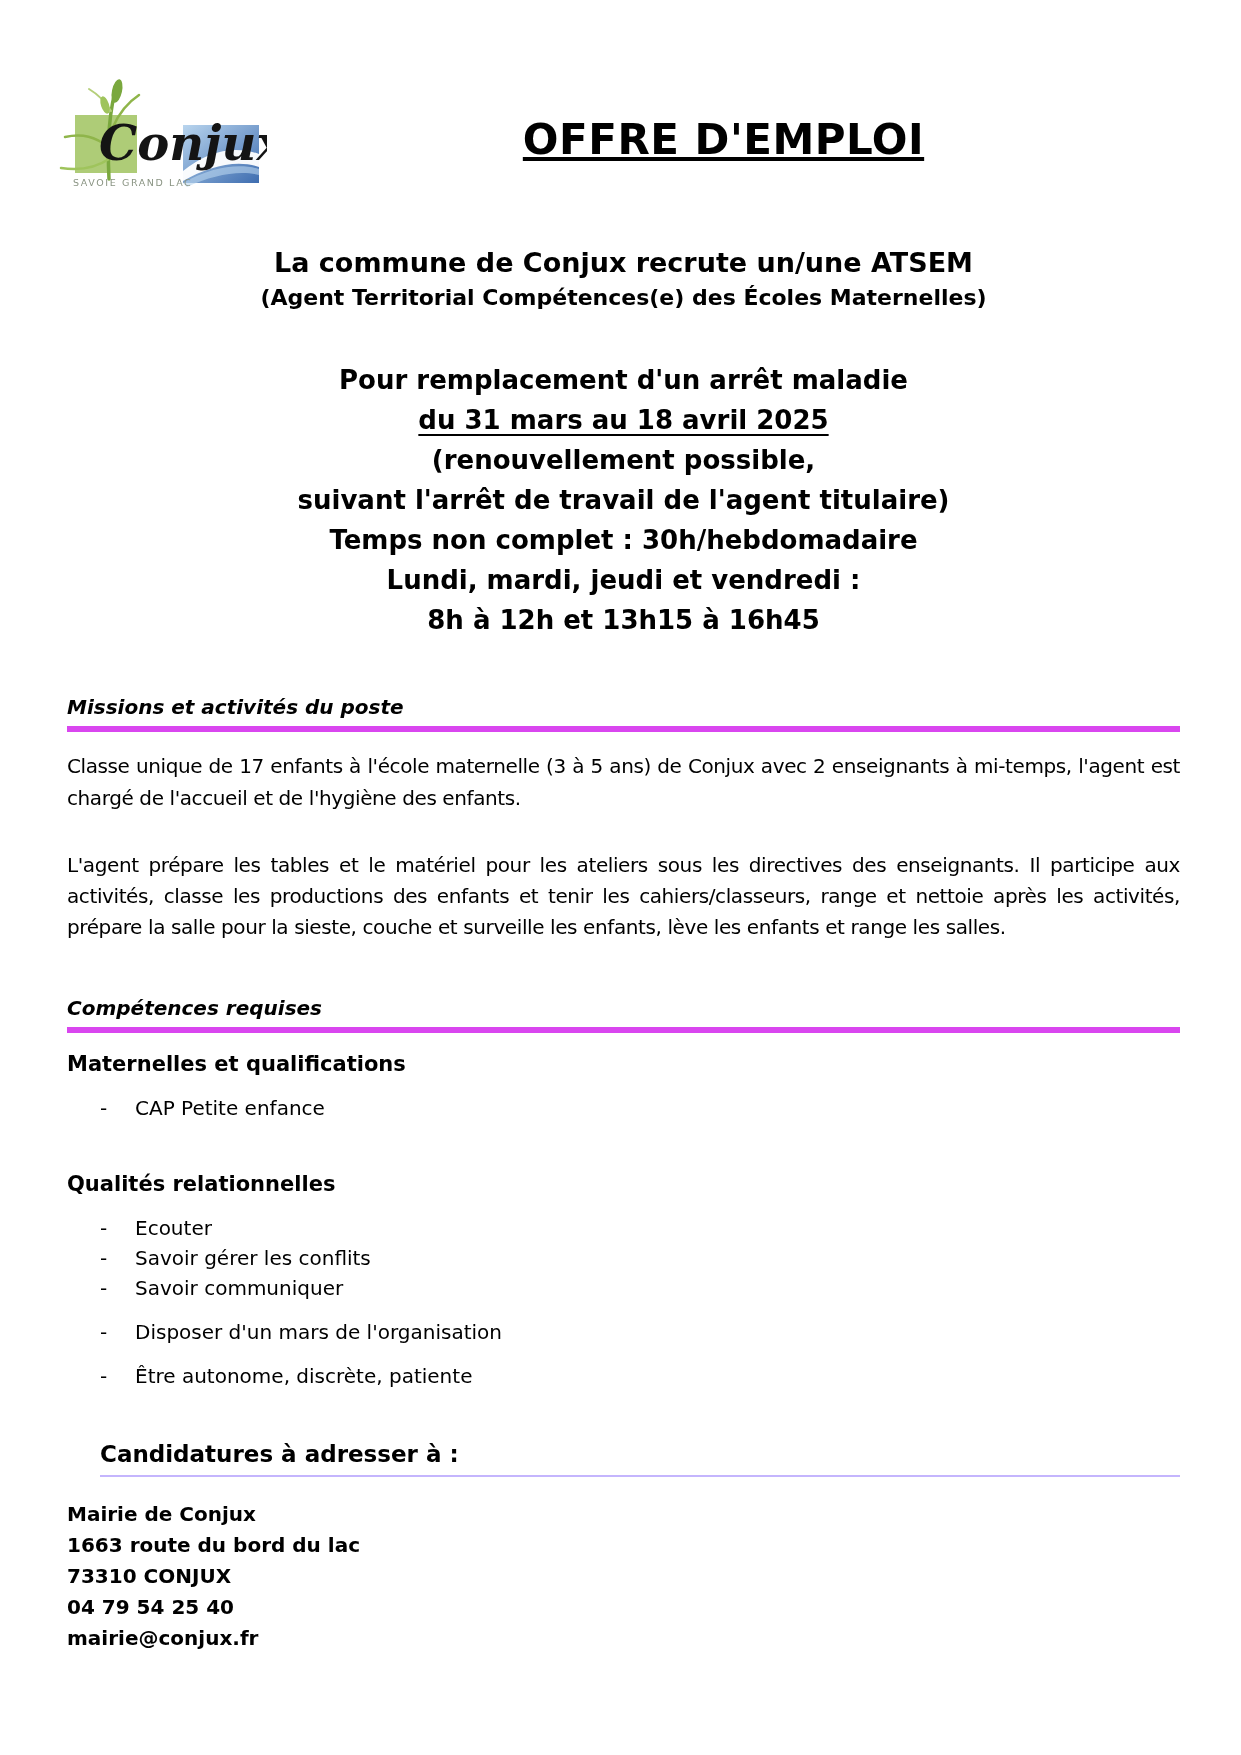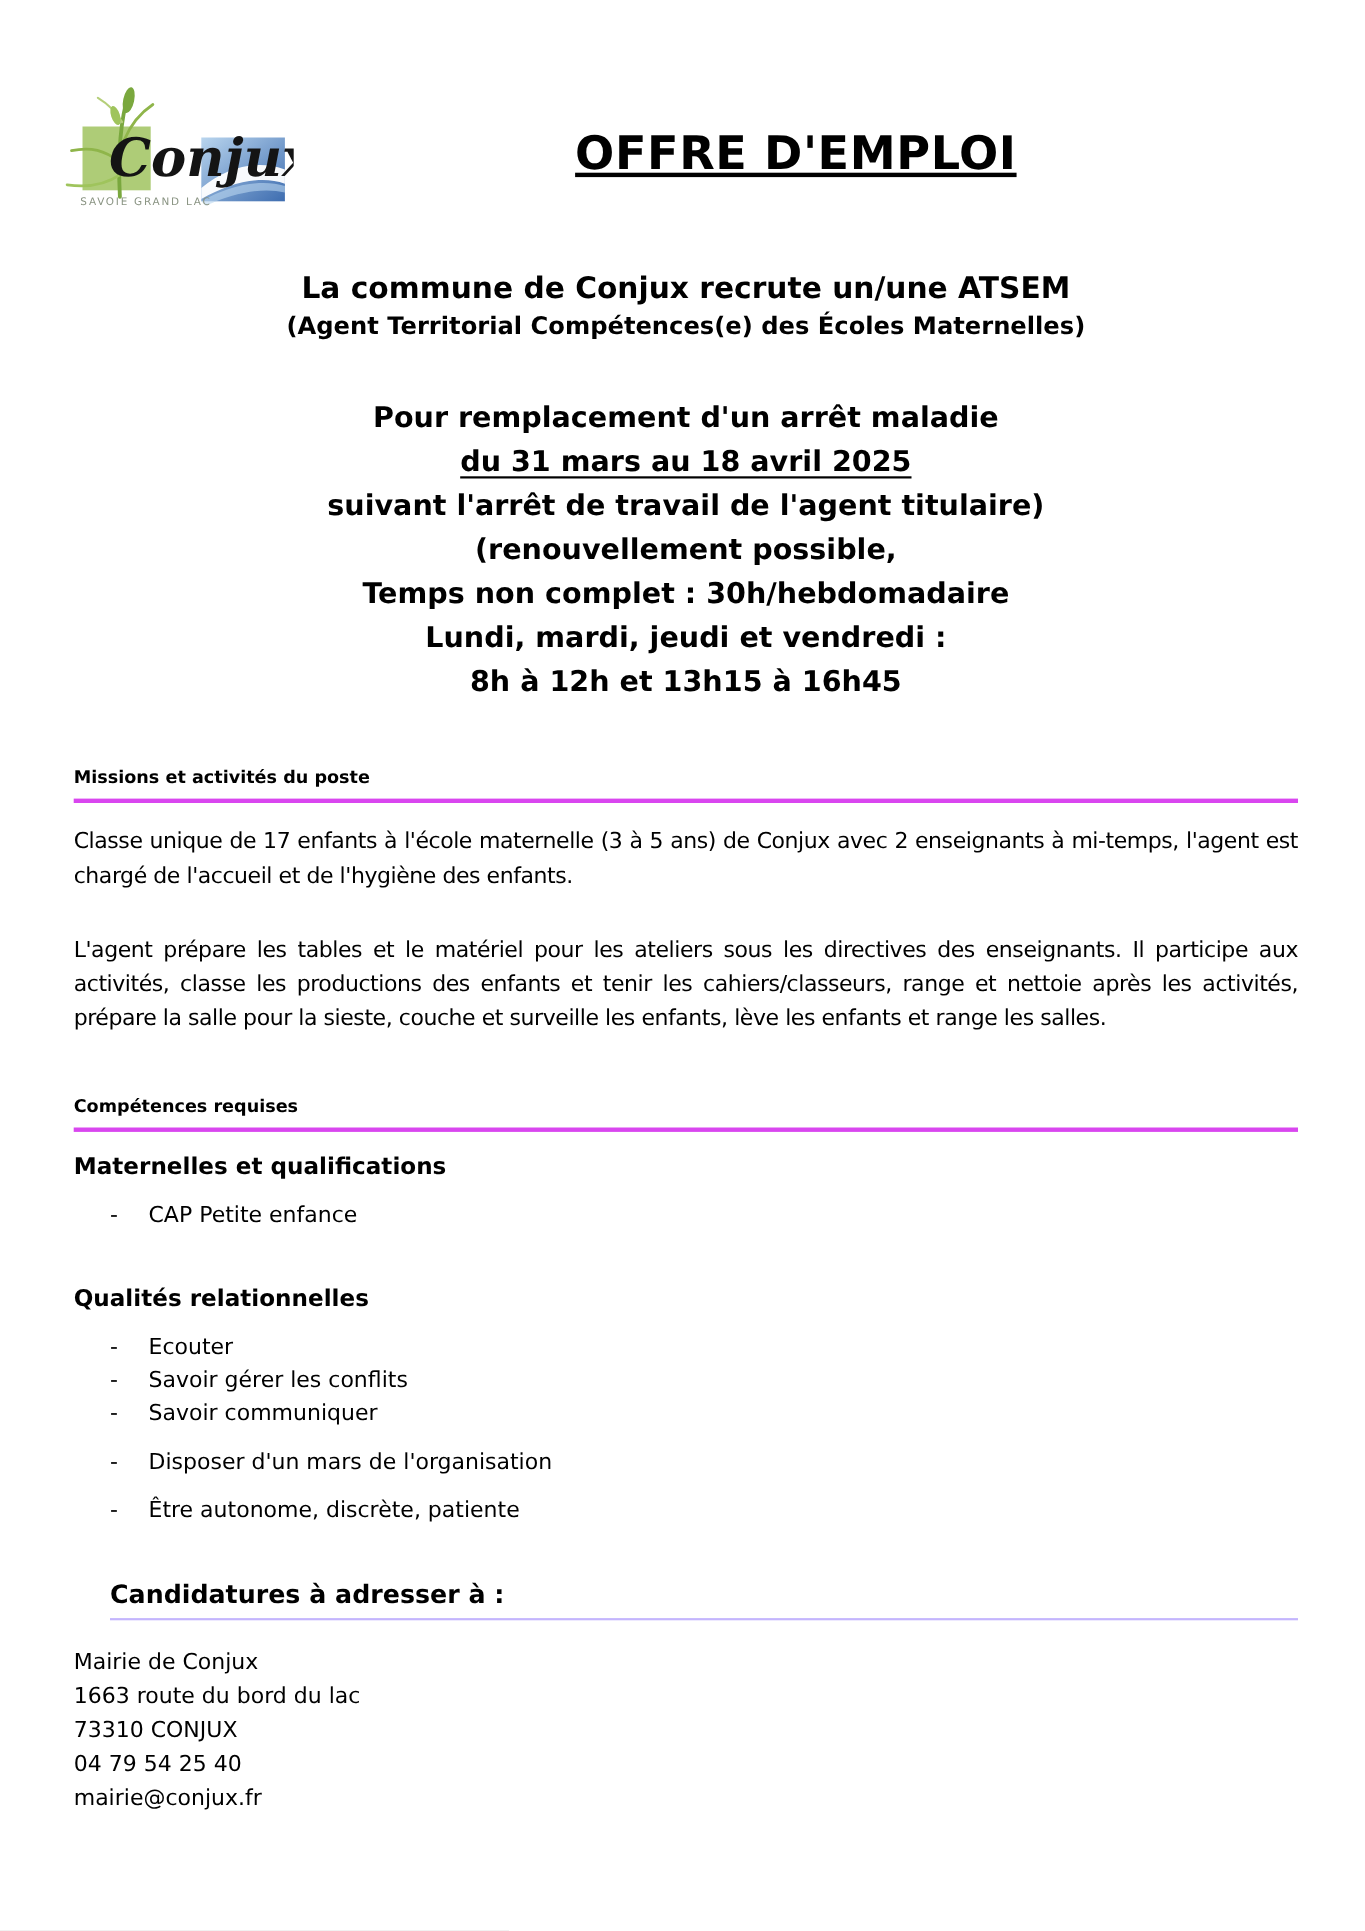--- a/index.html
+++ b/index.html
@@ -35,25 +35,26 @@
   
   .content{padding:0 61px 0 67px;}
   .centered{text-align:center;font-weight:bold;}
   .intro{margin-top:55px;line-height:36px;}
   .intro-line1{font-size:27px;}
   .intro-line2{font-size:22px;line-height:34px;}
   .details{margin-top:45px;font-size:26px;line-height:40px;}
   .underlined{text-decoration:underline;text-decoration-thickness:2px;text-underline-offset:5px;}
   .section-heading{
     margin-top:52px;
-    font-size:16px;
-    font-weight:bold;
-    line-height:30px;
-    border-bottom:4px solid #d946ef;
+    font-size:20px;
+    font-weight:bold;
+    line-height:30px;
+    border-bottom:6px solid #d946ef;
     padding-bottom:4px;
+    font-style:italic;
   }
   .section-heading.competences{margin-top:50px;}
   .para{
     margin-top:18px;
     font-size:20px;
     line-height:32px;
     text-align:justify;
     letter-spacing:-0.4px;
   }
   .para.second{margin-top:36px;line-height:31px;}
@@ -82,20 +83,21 @@
     font-size:23px;
     font-weight:bold;
     line-height:30px;
     border-bottom:2px solid #c4b5fd;
     padding-bottom:6px;
   }
   .address{
     margin-top:22px;
     font-size:20px;
     line-height:31px;
+    font-weight:bold;
   }
 </style>
 </head>
 <body>
 
 <div class="page">
 
   <div class="header">
 
     <div class="logo-box">
@@ -138,22 +140,22 @@
   <div class="content">
 
     <div class="centered intro">
       <div class="intro-line1">La commune de Conjux recrute un/une ATSEM</div>
       <div class="intro-line2">(Agent Territorial Compétences(e) des Écoles Maternelles)</div>
     </div>
 
     <div class="centered details">
       <div>Pour remplacement d'un arrêt maladie</div>
       <div class="underlined">du 31 mars au 18 avril 2025</div>
+      <div>(renouvellement possible,</div>
       <div>suivant l'arrêt de travail de l'agent titulaire)</div>
-      <div>(renouvellement possible,</div>
       <div>Temps non complet : 30h/hebdomadaire</div>
       <div>Lundi, mardi, jeudi et vendredi :</div>
       <div>8h à 12h et 13h15 à 16h45</div>
     </div>
 
     <div class="section-heading">Missions et activités du poste</div>
     <p class="para">Classe unique de 17 enfants à l'école maternelle (3 à 5 ans) de Conjux avec 2 enseignants à mi-temps, l'agent est chargé de l'accueil et de l'hygiène des enfants.</p>
     <p class="para second">L'agent prépare les tables et le matériel pour les ateliers sous les directives des enseignants. Il participe aux activités, classe les productions des enfants et tenir les cahiers/classeurs, range et nettoie après les activités, prépare la salle pour la sieste, couche et surveille les enfants, lève les enfants et range les salles.</p>
 
     <div class="section-heading competences">Compétences requises</div>

